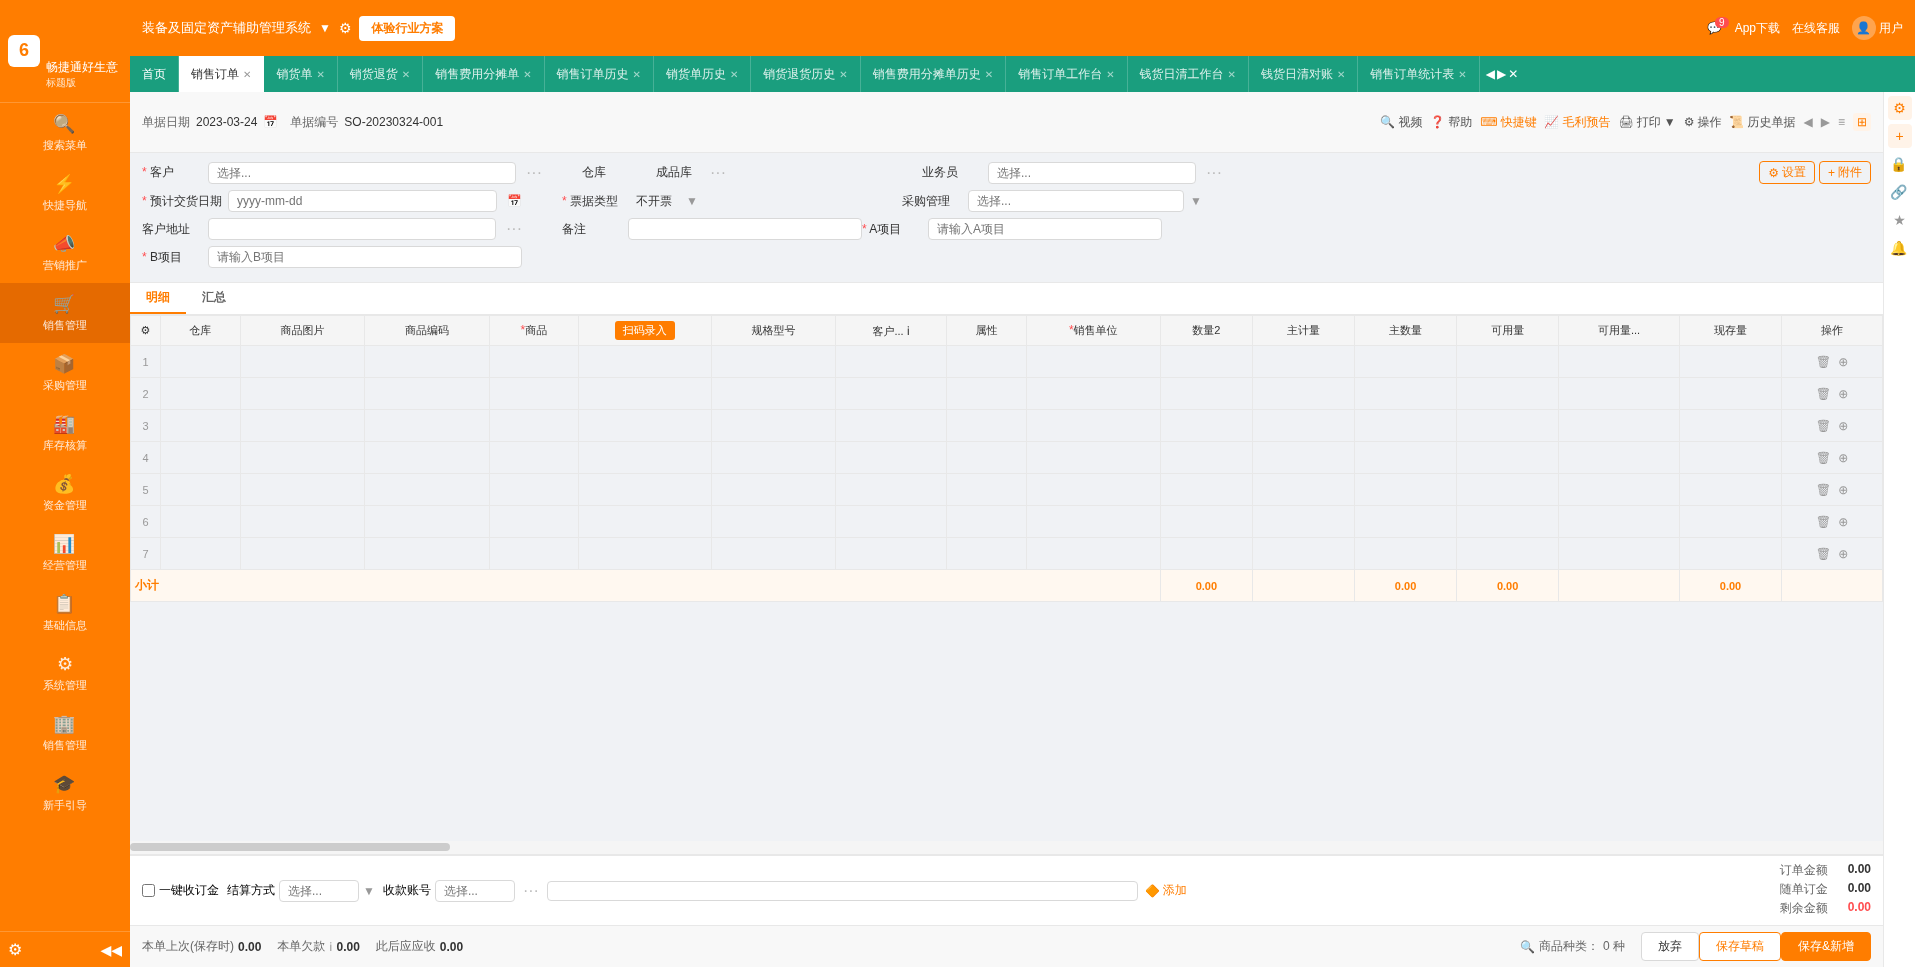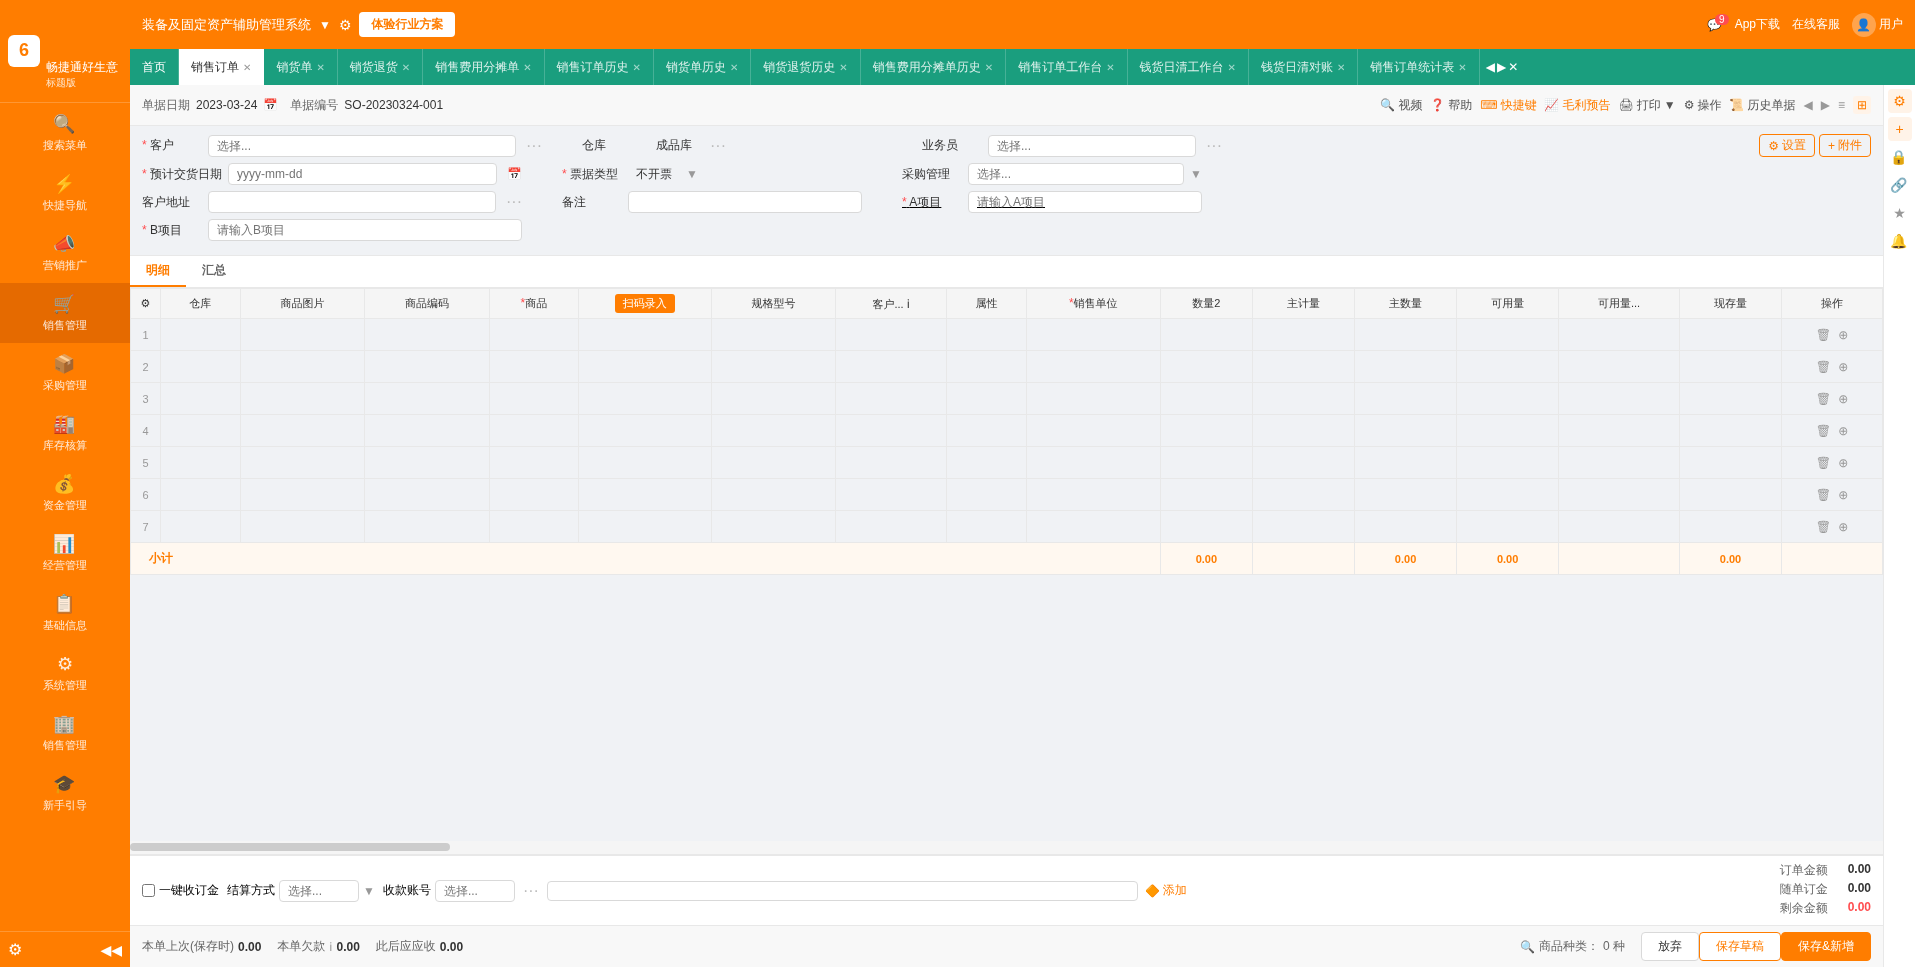--- a/index.html
+++ b/index.html
@@ -15,38 +15,38 @@
     .sidebar-item { display: flex; flex-direction: column; align-items: center; padding: 10px 4px; cursor: pointer; color: rgba(255,255,255,0.85); transition: background 0.2s; }
     .sidebar-item.active { background: #e56a00; }
     .sidebar-item .icon { font-size: 18px; margin-bottom: 3px; }
     .sidebar-item .label { font-size: 11px; text-align: center; }
     .sidebar-bottom { padding: 8px; display: flex; justify-content: space-between; align-items: center; border-top: 1px solid rgba(255,255,255,0.2); }
 
     
     .main { flex: 1; display: flex; flex-direction: column; overflow: hidden; }
 
     
-    .topbar { background: #ff7d00; height: 49px; display: flex; align-items: center; padding: 0 12px; gap: 8px; color: white; flex-shrink: 0; }
+    .topbar { background: #ff7d00; height: 56px; display: flex; align-items: center; padding: 0 12px; gap: 8px; color: white; flex-shrink: 0; }
     .topbar-space { flex: 1; }
     .topbar-btn { background: white; color: #ff7d00; border: none; border-radius: 4px; padding: 4px 12px; cursor: pointer; font-size: 12px; font-weight: bold; }
     .topbar-icons { display: flex; align-items: center; gap: 12px; color: white; font-size: 12px; }
     .topbar-badge { position: relative; }
     .badge-dot { position: absolute; top: -4px; right: -6px; background: #ff4d4f; color: white; border-radius: 8px; font-size: 10px; padding: 0 4px; }
 
     
     .nav-tabs { background: #1a9e7e; display: flex; align-items: center; height: 36px; overflow: hidden; flex-shrink: 0; }
     .nav-tab { padding: 0 12px; height: 36px; display: flex; align-items: center; gap: 4px; cursor: pointer; color: rgba(255,255,255,0.85); white-space: nowrap; font-size: 12px; border-right: 1px solid rgba(255,255,255,0.2); }
     .nav-tab.active { background: white; color: #333; justify-content: center; }
     .nav-tab .close { font-size: 10px; color: rgba(255,255,255,0.6); cursor: pointer; }
     .nav-tab.active .close { color: #999; }
     .nav-tab-home { background: #1a9e7e; color: white; }
     .nav-arrows { display: flex; align-items: center; gap: 2px; padding: 0 6px; color: white; cursor: pointer; }
 
     
-    .toolbar { background: #f8f8f8; border-bottom: 1px solid #e8e8e8; padding: 11px 12px; display: flex; align-items: center; gap: 12px; flex-shrink: 0; }
+    .toolbar { background: #f8f8f8; border-bottom: 1px solid #e8e8e8; padding: 21px 12px; display: flex; align-items: center; gap: 12px; flex-shrink: 0; }
     .toolbar-field { display: flex; align-items: center; gap: 6px; }
     .toolbar-label { color: #666; }
     .toolbar-value { color: #333; }
     .toolbar-space { flex: 1; }
     .toolbar-actions { display: flex; align-items: center; gap: 8px; color: #ff7d00; }
     .toolbar-action { display: flex; align-items: center; gap: 3px; cursor: pointer; color: #555; font-size: 12px; }
     .toolbar-action.orange { color: #ff7d00; }
 
     
     .form-area { padding: 8px 12px; border-bottom: 1px solid #e8e8e8; flex-shrink: 0; }
@@ -360,21 +360,21 @@
         <div class="form-row">
           <div class="form-field" style="max-width:380px;">
             <span class="form-field-label"><span>客户地址</span></span>
             <input class="form-input" type="text" placeholder="" style="">
             <span class="form-dots">···</span>
           </div>
           <div class="form-field" style="max-width:300px;margin-left:40px;">
             <span class="form-field-label"><span>备注</span></span>
             <input class="form-input" type="text" placeholder="" style="">
           </div>
-          <div class="form-field" style="max-width:300px;margin-left:40px;text-decoration:underline;">
+          <div class="form-field" style="max-width:300px;">
             <span class="form-field-label"><span style="color:#ff4d4f;">*</span> <span>A项目</span></span>
             <input class="form-input" type="text" placeholder="请输入A项目" style="">
           </div>
         </div>
 
         <div class="form-row">
           <div class="form-field" style="max-width:380px;">
             <span class="form-field-label"><span style="color:#ff4d4f;">*</span> <span>B项目</span></span>
             <input class="form-input" type="text" placeholder="请输入B项目" style="">
           </div>
@@ -567,21 +567,21 @@
       <td></td>
       <td></td>
       <td style="white-space:nowrap;">
         <span style="cursor:pointer;color:#999;margin-right:4px;">🗑</span>
         <span style="cursor:pointer;color:#999;">⊕</span>
       </td>
     </tr>
             </tbody>
           <tfoot>
             <tr class="summary-row">
-              <td colspan="10" style="text-align:left;padding-left:18px;">
+              <td colspan="10" style="text-align:left;padding-left:4px;">
                 <span style="color:#ff7d00;font-weight:bold;">小计</span>
               </td>
               <td style="color:#ff7d00;font-weight:bold;">0.00</td>
               <td></td>
               <td style="color:#ff7d00;font-weight:bold;">0.00</td>
               <td style="color:#ff7d00;font-weight:bold;">0.00</td>
               <td></td>
               <td style="color:#ff7d00;font-weight:bold;">0.00</td>
               <td></td>
             </tr>

